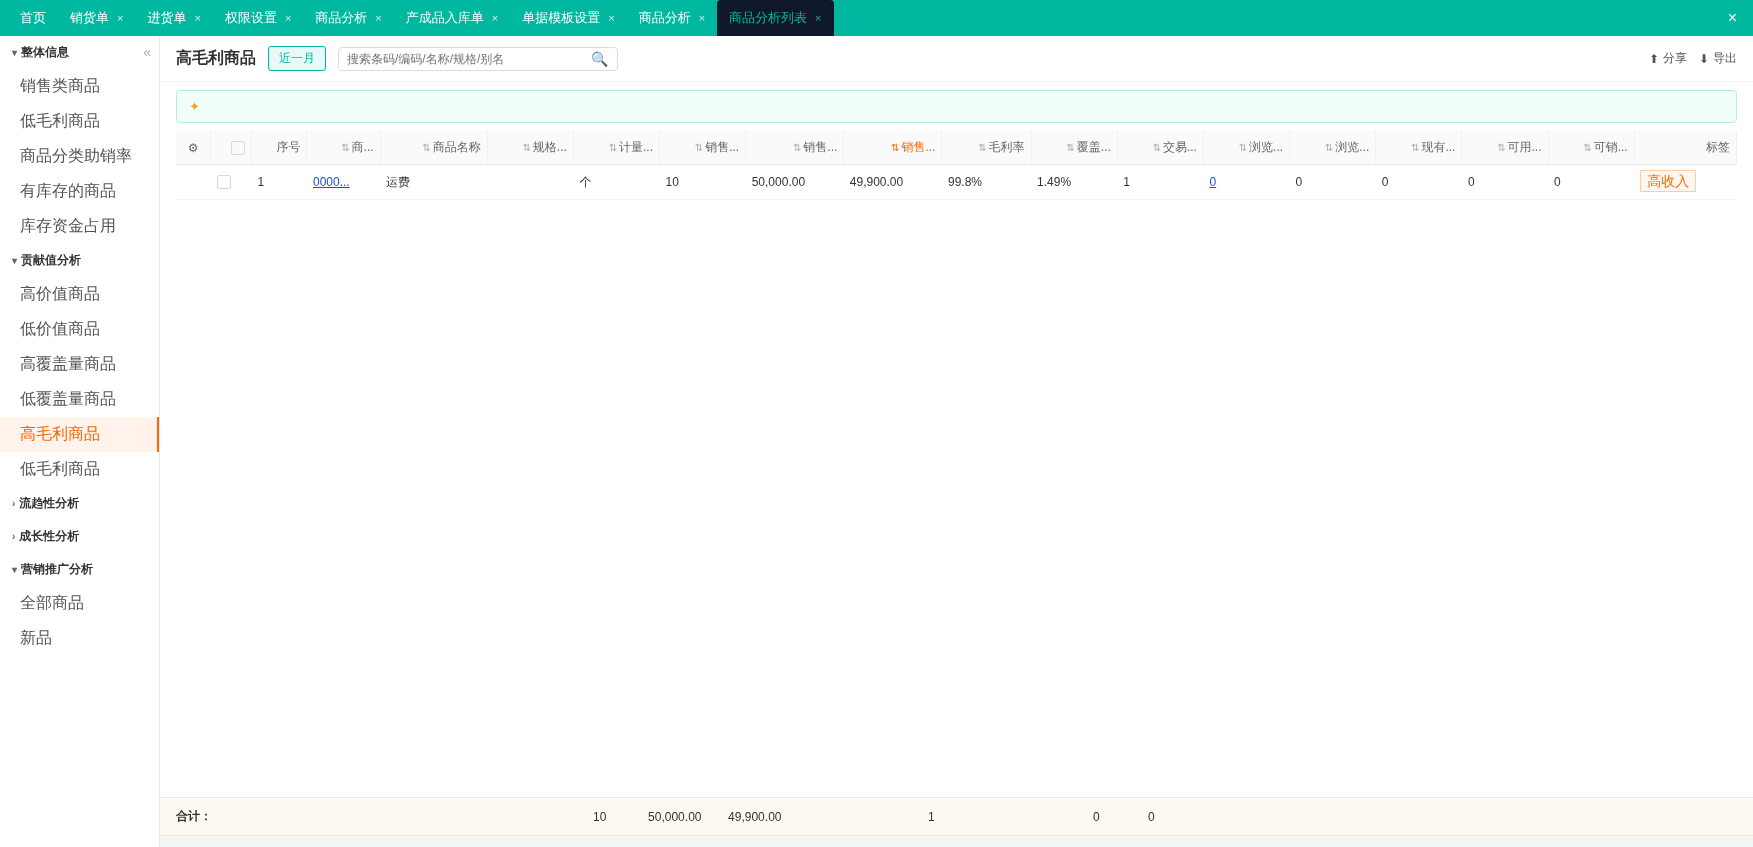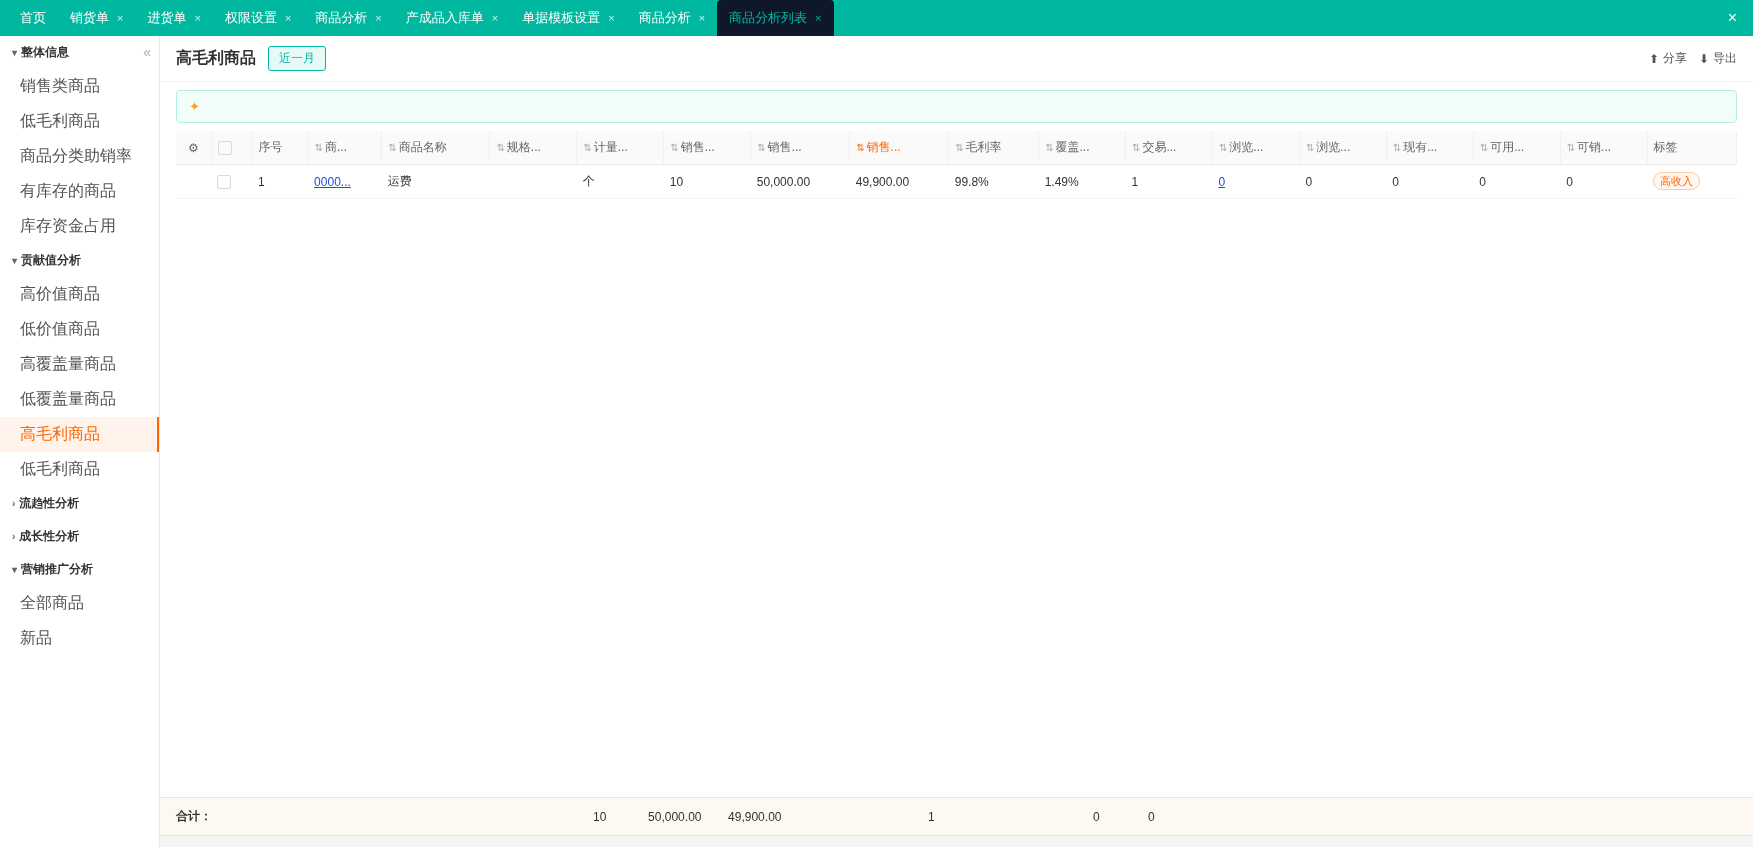--- a/index.html
+++ b/index.html
@@ -183,42 +183,42 @@
       border-collapse: collapse;
       font-size: 12px;
       min-width: 1400px;
     }
     thead tr {
       background: #fafafa;
       border-bottom: 1px solid #e8e8e8;
     }
     th {
       padding: 8px 6px;
-      text-align: left;
+      text-align: right;
       color: #666;
       font-weight: normal;
       border-right: 1px solid #f0f0f0;
       white-space: nowrap;
       position: relative;
     }
     th .sort-icon { color: #aaa; font-size: 10px; margin-right: 2px; }
     td {
       padding: 8px 6px;
       border-bottom: 1px solid #f5f5f5;
       color: #333;
       white-space: nowrap;
     }
     td.link { color: #1d4ed8; text-decoration: underline; cursor: pointer; }
     .tag-high {
       background: #fff7f0;
       color: #ff6600;
       border: 1px solid #ffcca0;
       padding: 2px 6px;
-      border-radius: 9px;
-      font-size: 11px;
+      border-radius: 1px;
+      font-size: 14px;
     }
 
     
     .footer-bar {
       display: flex;
       align-items: center;
       padding: 8px 16px;
       background: #fdf8f0;
       border-top: 1px solid #e8e8e8;
       font-size: 12px;
@@ -340,20 +340,24 @@
     </div>
     <div class="sidebar-item">全部商品</div>
     <div class="sidebar-item">新品</div>
   </div>
 
   <div class="content">
 
     <div class="content-header">
       <span class="content-title">高毛利商品</span>
       <button class="time-filter-btn">近一月</button>
+      <div class="search-box">
+        <input type="text" placeholder="搜索条码/编码/名称/规格/别名" style="">
+        <span class="search-icon">🔍</span>
+      </div>
       <div class="header-actions">
         <div class="action-btn">
           <span>⬆</span>
           <span>分享</span>
         </div>
         <div class="action-btn">
           <span>⬇</span>
           <span>导出</span>
         </div>
       </div>

